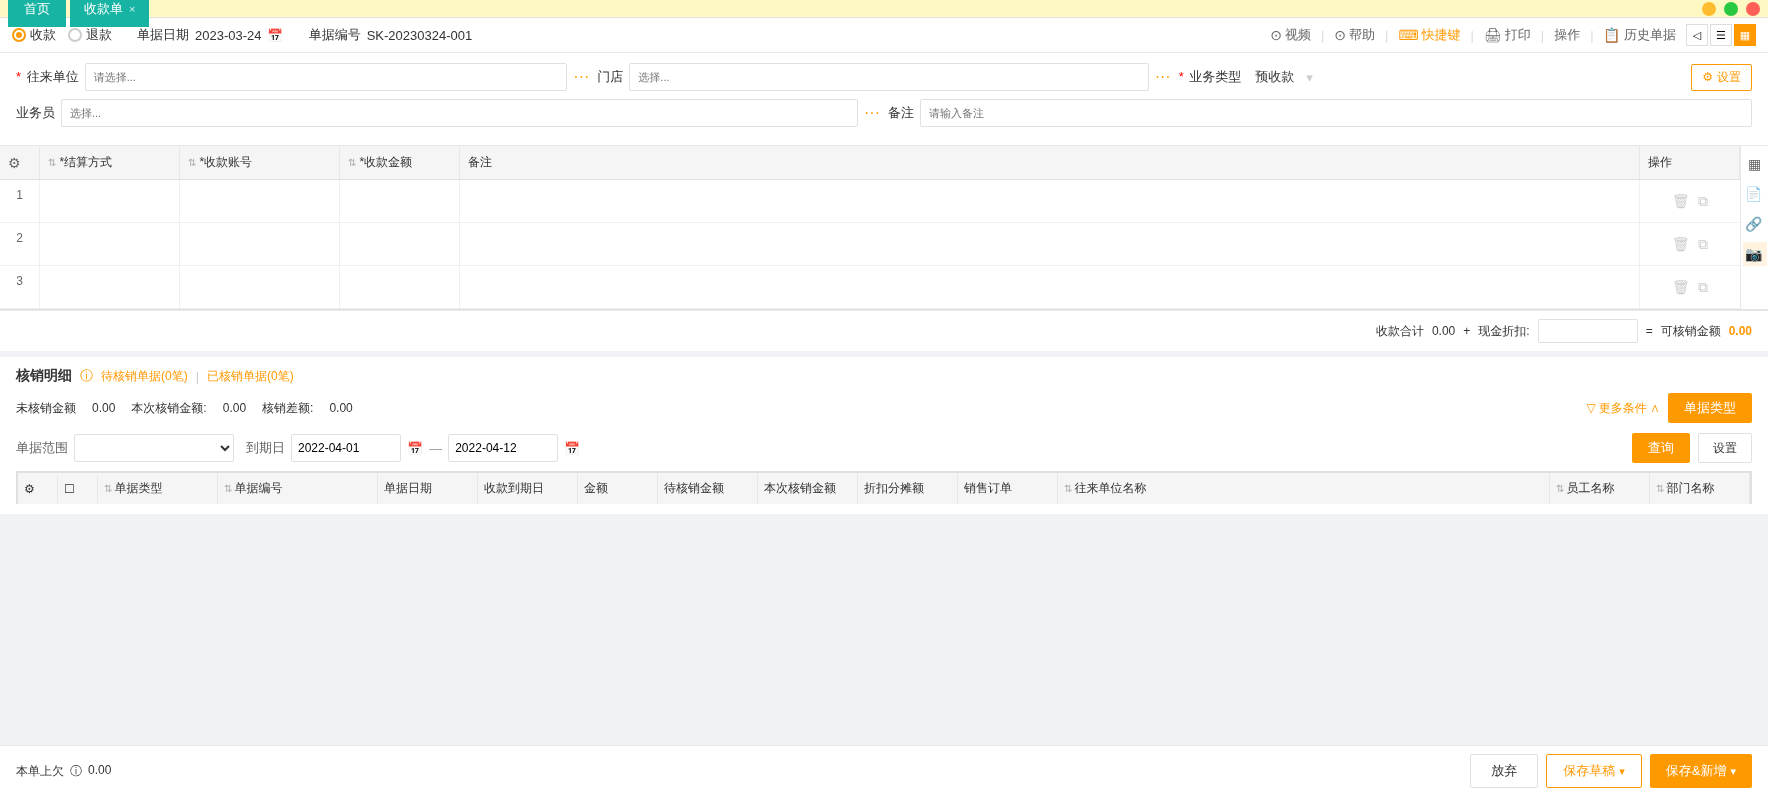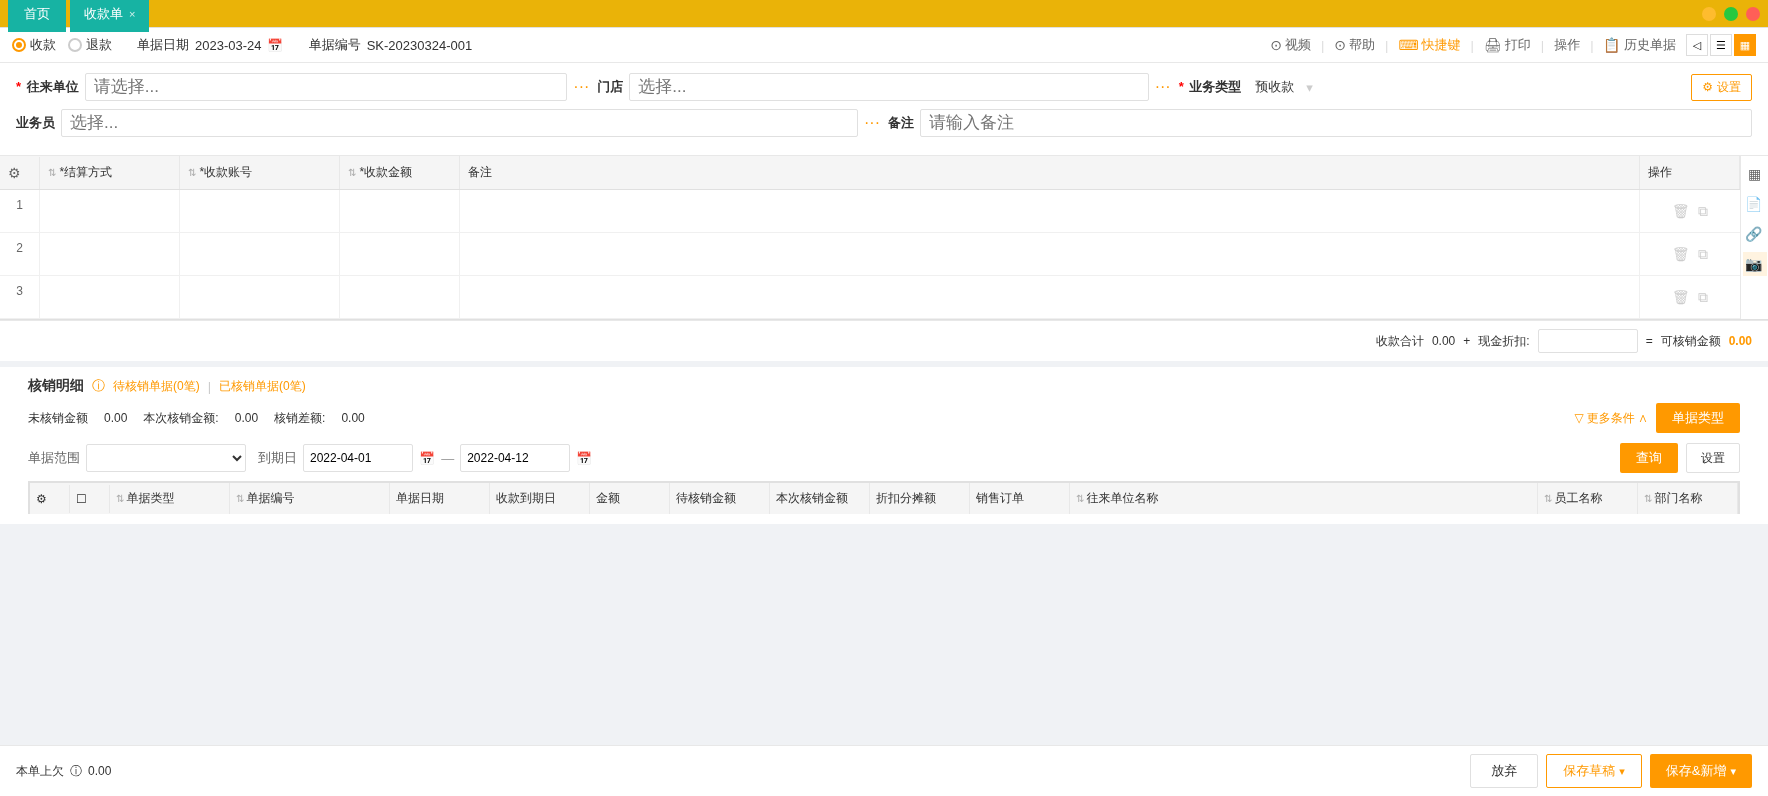--- a/index.html
+++ b/index.html
@@ -1,21 +1,21 @@
 <!DOCTYPE html>
 <html><head>
   <meta charset="utf-8">
   <style>
     * { box-sizing: border-box; margin: 0; padding: 0; }
     body { font-family: 'Microsoft YaHei', Arial, sans-serif; font-size: 13px; background: #f0f2f5; color: #333; overflow: hidden; }
 
     
     .top-nav {
-      display: flex; align-items: center; background: #eab308; border-bottom: 1px solid #e0e0e0;
-      height: 28px; padding: 0 8px; gap: 4px;
+      display: flex; align-items: center; background: #fef9c3; border-bottom: 1px solid #e0e0e0;
+      height: 18px; padding: 0 8px; gap: 4px;
     }
     .nav-home {
       background: #17b3a3; color: #fff; padding: 0 16px; height: 36px;
       display: flex; align-items: center; font-size: 13px; cursor: pointer;
     }
     .nav-tab {
       background: #17b3a3; color: #fff; padding: 0 14px; height: 36px;
       display: flex; align-items: center; gap: 6px; font-size: 13px; cursor: pointer;
     }
     .nav-tab .close-x { font-size: 11px; opacity: 0.8; cursor: pointer; }
@@ -54,25 +54,25 @@
       display: flex; align-items: center; justify-content: center; cursor: pointer; font-size: 11px;
     }
     .layout-btn.active { background: #f90; color: #fff; border-color: #f90; }
 
     
     .form-area {
       background: #fff; padding: 10px 16px; border-bottom: 1px solid #e8e8e8;
     }
     .form-row { display: flex; align-items: center; gap: 8px; margin-bottom: 8px; flex-wrap: wrap; }
     .form-field { display: flex; align-items: center; gap: 6px; flex: 1; min-width: 200px; }
-    .form-field label { color: #333; white-space: nowrap; font-weight: bold; }
+    .form-field label { color: #333; white-space: nowrap; }
     .required-star { color: #f00; margin-right: 2px; }
     .form-input {
       flex: 1; height: 28px; border: 1px solid #e0e0e0; border-radius: 2px;
-      padding: 0 8px; font-size: 17px; color: #bbb; outline: none; min-width: 100px;
+      padding: 0 8px; font-size: 11px; color: #bbb; outline: none; min-width: 100px;
     }
     .dots-btn { color: #f90; cursor: pointer; font-size: 16px; }
     .form-select-wrapper { display: flex; align-items: center; gap: 4px; flex: 1; }
     .caret-btn { color: #ccc; cursor: pointer; }
     .settings-btn {
       background: #fff; border: 1px solid #f90; color: #f90; padding: 4px 10px;
       border-radius: 2px; cursor: pointer; font-size: 12px; display: flex; align-items: center; gap: 4px;
     }
     .calendar-icon { color: #f90; cursor: pointer; }
     .table-header-row {
@@ -105,21 +105,21 @@
     .summary-label { color: #333; }
     .summary-value { color: #333; }
     .summary-orange { color: #f90; font-weight: bold; }
     .summary-input {
       width: 100px; height: 24px; border: 1px solid #e0e0e0; border-radius: 2px;
       padding: 0 6px; font-size: 12px;
     }
     .summary-eq { color: #333; }
 
     
-    .bottom-section { background: #fff; border-top: 6px solid #f0f2f5; padding: 10px 28px; }
+    .bottom-section { background: #fff; border-top: 6px solid #f0f2f5; padding: 10px 16px; }
     .section-title { display: flex; align-items: center; gap: 8px; margin-bottom: 8px; }
     .section-title-text { font-size: 14px; font-weight: bold; color: #333; }
     .info-circle { color: #f90; cursor: pointer; }
     .tab-link { color: #f90; font-size: 12px; cursor: pointer; text-decoration: none; }
     .stats-row { display: flex; align-items: center; gap: 16px; font-size: 12px; color: #333; margin-bottom: 10px; }
     .filter-row { display: flex; align-items: center; gap: 12px; flex-wrap: wrap; }
     .filter-field { display: flex; align-items: center; gap: 6px; }
     .filter-label { color: #666; white-space: nowrap; }
     .filter-select {
       height: 28px; border: 1px solid #e0e0e0; border-radius: 2px; padding: 0 24px 0 8px;
@@ -147,21 +147,21 @@
       grid-template-columns: 40px 40px 120px 160px 100px 100px 80px 100px 100px 100px 100px 1fr 100px 100px;
       background: #f5f5f5; border: 1px solid #e0e0e0; border-bottom: none; align-items: center;
     }
     .bth { padding: 7px 6px; font-size: 12px; color: #333; border-right: 1px solid #e8e8e8; display: flex; align-items: center; gap: 2px; }
 
     
     .footer {
       display: flex; align-items: center; background: #fff; border-top: 1px solid #e8e8e8;
       padding: 8px 16px; gap: 12px;
     }
-    .footer-left { display: flex; align-items: center; gap: 6px; font-size: 12px; }
+    .footer-left { display: flex; align-items: flex-start; gap: 6px; font-size: 12px; }
     .footer-right { margin-left: auto; display: flex; gap: 8px; }
     .btn-abandon {
       background: #fff; border: 1px solid #e0e0e0; color: #333; padding: 7px 20px;
       border-radius: 2px; cursor: pointer; font-size: 13px;
     }
     .btn-save-draft {
       background: #fff; border: 1px solid #f90; color: #f90; padding: 7px 16px;
       border-radius: 2px; cursor: pointer; font-size: 13px; display: flex; align-items: center; gap: 4px;
     }
     .btn-save-new {

